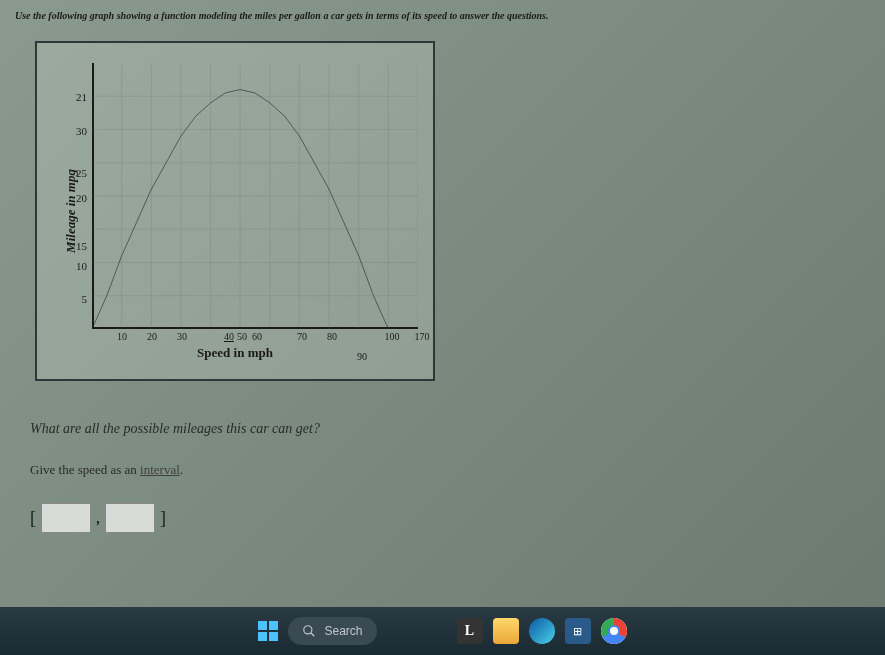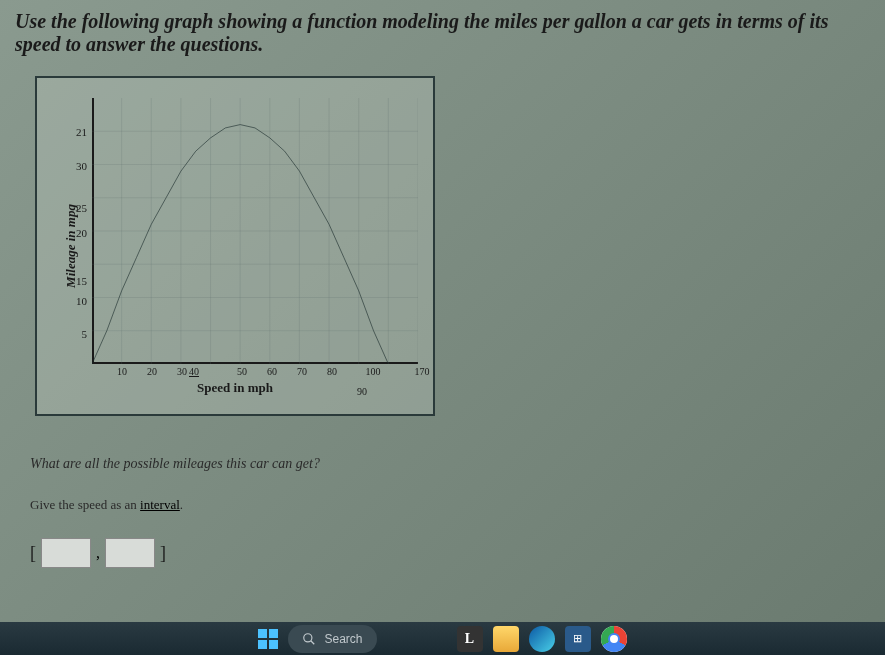--- a/index.html
+++ b/index.html
@@ -10,21 +10,21 @@
       font-family: 'Times New Roman', serif;
       position: relative;
       overflow: hidden;
     }
     .content-area {
       padding: 10px 15px;
     }
     .instruction {
       font-style: italic;
       font-weight: bold;
-      font-size: 20px;
+      font-size: 10px;
       color: #1a1a1a;
       margin-bottom: 20px;
     }
     .chart-container {
       border: 2px solid #2a3a3a;
       width: 400px;
       height: 340px;
       position: relative;
       background: rgba(200,210,200,0.3);
       margin-left: 20px;
@@ -86,21 +86,21 @@
       color: #2a2a2a;
       margin: 30px 0 25px 15px;
     }
     .instruction-text {
       font-size: 13px;
       color: #2a2a2a;
       margin: 0 0 25px 15px;
     }
     .instruction-text .link {
       text-decoration: underline;
-      color: #000000;
+      color: #404040;
     }
     .answer-row {
       display: flex;
       align-items: center;
       gap: 5px;
       margin-left: 15px;
       font-size: 16px;
     }
     .answer-input {
       width: 50px;
@@ -109,21 +109,21 @@
       background: #d8dcd8;
       text-align: center;
       font-size: 14px;
     }
     .bracket { font-size: 18px; color: #1a1a1a; }
     .taskbar {
       position: absolute;
       bottom: 0;
       left: 0;
       right: 0;
-      height: 33px;
+      height: 48px;
       background: linear-gradient(180deg, #2a3a42 0%, #1a2a32 100%);
       display: flex;
       align-items: center;
       justify-content: center;
       gap: 12px;
     }
     .taskbar-center {
       display: flex;
       align-items: center;
       gap: 10px;
@@ -209,27 +209,27 @@
         <div class="y-tick-label" style="top: 203px;">15</div>
         <div class="y-tick-label" style="top: 155px;">20</div>
         <div class="y-tick-label" style="top: 130px;">25</div>
         <div class="y-tick-label" style="top: 87.5px;">30</div>
         <div class="y-tick-label" style="top: 53.75px;">21</div>
       </div>
     <div id="x-ticks-container">
         <div class="x-tick-label" style="left: 85px;">10</div>
         <div class="x-tick-label" style="left: 115px;">20</div>
         <div class="x-tick-label" style="left: 145px;">30</div>
-        <div class="x-tick-label" style="left: 157px; text-decoration: underline;">40</div>
+        <div class="x-tick-label" style="left: 192px; text-decoration: underline;">40</div>
         <div class="x-tick-label" style="left: 205px;">50</div>
-        <div class="x-tick-label" style="left: 235px;">60</div>
+        <div class="x-tick-label" style="left: 220px;">60</div>
         <div class="x-tick-label" style="left: 265px;">70</div>
         <div class="x-tick-label" style="left: 295px;">80</div>
         <div class="x-tick-label" style="left: 325px; margin-top: 20px;">90</div>
-        <div class="x-tick-label" style="left: 336px;">100</div>
+        <div class="x-tick-label" style="left: 355px;">100</div>
         <div class="x-tick-label" style="left: 385px;">170</div>
       </div>
 
     <div class="x-axis-label">Speed in mph</div>
   </div>
 
   <div class="question-text">What are all the possible mileages this car can get?</div>
 
   <div class="instruction-text">
     <span>Give the speed as an </span><span class="link">interval</span>.

